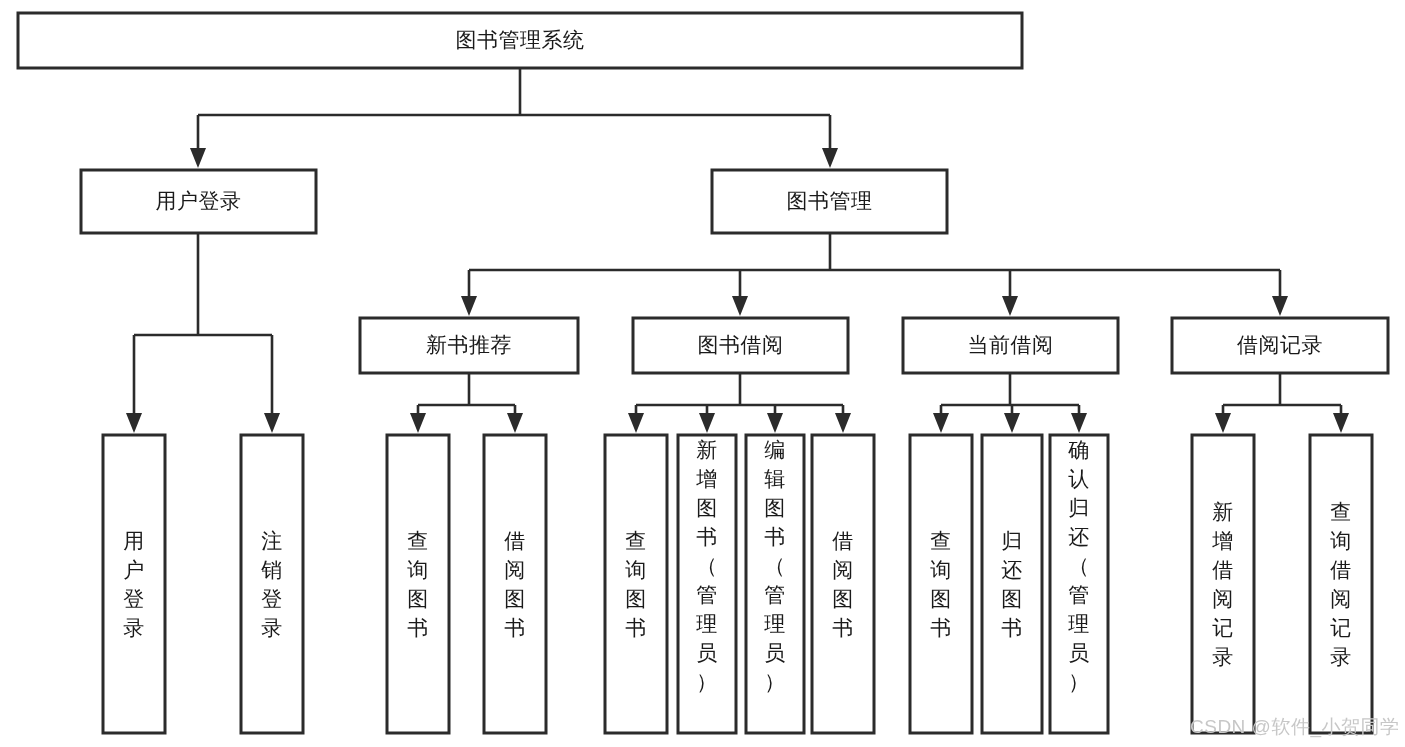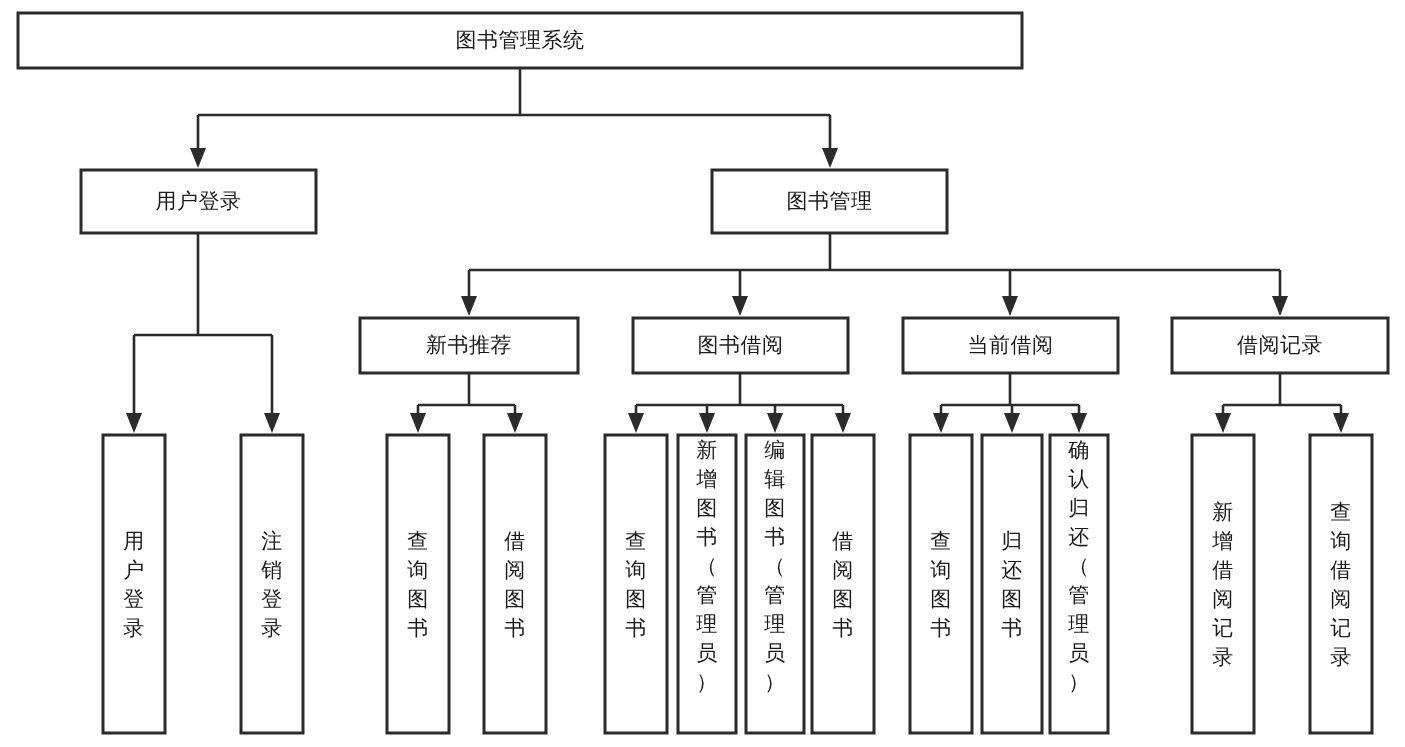--- a/index.html
+++ b/index.html
@@ -218,13 +218,14 @@
         <g>
           <rect x="1192" y="435" width="62" height="298" class="node-box"></rect>
           <text x="1223" class="node-label-v"><tspan x="1223" y="519">新</tspan><tspan x="1223" y="548">增</tspan><tspan x="1223" y="577">借</tspan><tspan x="1223" y="606">阅</tspan><tspan x="1223" y="635">记</tspan><tspan x="1223" y="664">录</tspan></text>
         </g>
         <g>
           <rect x="1310" y="435" width="62" height="298" class="node-box"></rect>
           <text x="1341" class="node-label-v"><tspan x="1341" y="519">查</tspan><tspan x="1341" y="548">询</tspan><tspan x="1341" y="577">借</tspan><tspan x="1341" y="606">阅</tspan><tspan x="1341" y="635">记</tspan><tspan x="1341" y="664">录</tspan></text>
         </g>
       </g>
   </svg>
+  <div class="watermark" style="left: 1190px; top: 714px; color: rgb(199, 199, 199);">CSDN @软件_小贺同学</div>
 </div>
 
 </body></html>

